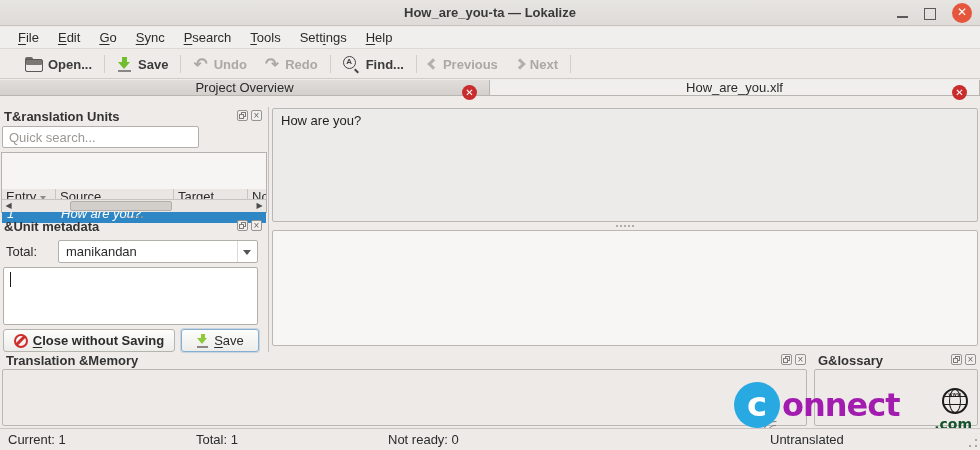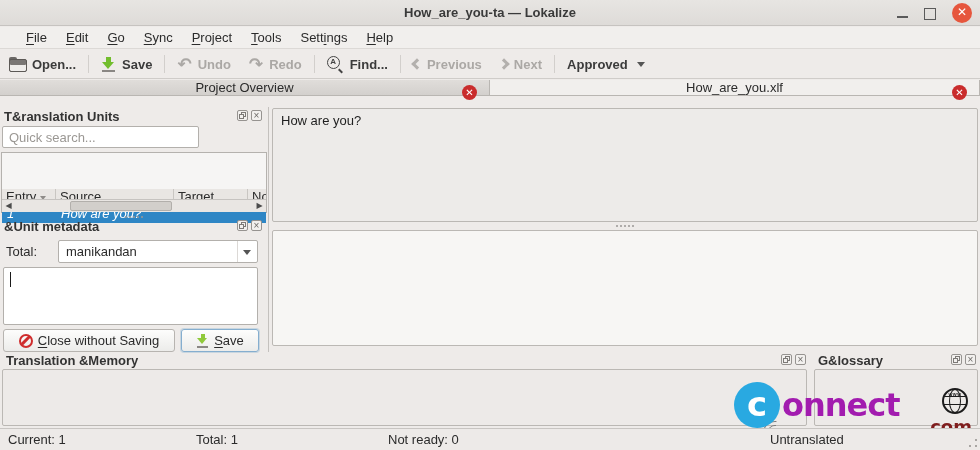--- a/index.html
+++ b/index.html
@@ -12,26 +12,26 @@
   .titlebar .title { text-align:center; line-height:26px; font-weight:bold; color:#3a3a3a; }
   .win-btn { position:absolute; top:0; height:26px; }
   .btn-min { right:66px; width:22px; }
   .btn-min::after { content:""; position:absolute; left:5px; top:16px; width:11px; height:2px; background:#5a5a5a; }
   .btn-max { right:40px; width:22px; }
   .btn-max::after { content:""; position:absolute; left:6px; top:8px; width:10px; height:10px; border:1.5px solid #5a5a5a; }
   .btn-close { right:8px; width:20px; }
   .btn-close .circle { position:absolute; top:3px; left:0; width:20px; height:20px; border-radius:50%; background:#e6563d; color:#fff; font-size:12px; line-height:19px; text-align:center; font-weight:bold; }
 
   
-  .menubar { position:absolute; top:27px; left:0; right:0; height:22px; background:#f1efed; border-bottom:1px solid #dcd9d6; display:flex; align-items:center; padding-left:26px; gap:19px; }
+  .menubar { position:absolute; top:27px; left:0; right:0; height:22px; background:#f1efed; border-bottom:1px solid #dcd9d6; display:flex; align-items:center; padding-left:18px; gap:19px; }
   .menu-item { cursor:default; white-space:nowrap; }
   .mn { text-decoration:underline; text-underline-offset:2px; }
 
   
-  .toolbar { position:absolute; top:50px; left:0; right:0; height:29px; background:#eeebe9; border-bottom:1px solid #cfccc9; display:flex; align-items:center; padding-left:0; }
+  .toolbar { position:absolute; top:50px; left:0; right:0; height:29px; background:#eeebe9; border-bottom:1px solid #cfccc9; display:flex; align-items:center; padding-left:16px; }
   .tbtn { display:flex; align-items:center; gap:6px; padding:0 9px; height:26px; font-weight:bold; color:#3b3b3b; white-space:nowrap; }
   .tbtn.disabled { color:#aba8a5; }
   .tsep { width:1px; height:18px; background:#d2cfcc; margin:0 3px; }
   
   .icon-folder { position:relative; width:17px; height:14px; }
   .icon-folder::before { content:""; position:absolute; left:0; top:0; width:8px; height:4px; background:#6b6866; border-radius:2px 2px 0 0; }
   .icon-folder::after { content:""; position:absolute; left:0; top:2px; width:16px; height:11px; background:#7a7775; border:1px solid #5c5956; border-radius:2px; box-shadow:inset 0 -6px 0 #efedeb; }
   
   .icon-save { position:relative; width:15px; height:15px; }
   .icon-save .stem { position:absolute; left:5px; top:0; width:5px; height:6px; background:#72bd2d; }
@@ -87,21 +87,21 @@
 
   .from-label { position:absolute; left:6px; top:137px; }
   .from-combo { position:absolute; left:58px; top:133px; width:200px; height:23px; background:#fff; border:1px solid #b3b0ac; border-radius:2px; line-height:21px; padding-left:7px; }
   .from-combo .cb-btn { position:absolute; right:0; top:0; width:20px; height:21px; border-left:1px solid #dcd9d6; }
   .from-combo .cb-arrow { position:absolute; right:6px; top:9px; width:0; height:0; border-left:4px solid transparent; border-right:4px solid transparent; border-top:5px solid #555; }
 
   .meta-edit { position:absolute; left:3px; top:160px; width:255px; height:58px; background:#fff; border:1px solid #b3b0ac; border-radius:2px; }
   .caret { position:absolute; left:6px; top:4px; width:1px; height:15px; background:#1a1a1a; }
 
   .btn { position:absolute; top:222px; height:23px; background:linear-gradient(#fdfdfc,#ececea); border:1px solid #b7b4b0; border-radius:3px; display:flex; align-items:center; justify-content:center; gap:5px; }
-  .btn-closews { left:3px; width:172px; }
+  .btn-closews { left:3px; width:172px;font-weight:bold; }
   .btn-save { left:181px; width:78px; border:1px solid #85aecf; box-shadow:0 0 0 1px rgba(133,174,207,.35); }
   .icon-noentry { position:relative; width:14px; height:14px; border:2.5px solid #cf2d2d; border-radius:50%; }
   .icon-noentry::after { content:""; position:absolute; left:-1px; top:3.5px; width:11px; height:2.5px; background:#cf2d2d; transform:rotate(-45deg); }
   .icon-save-sm { position:relative; width:13px; height:14px; }
   .icon-save-sm .stem { position:absolute; left:4.5px; top:0; width:4px; height:5px; background:#8fc93a; }
   .icon-save-sm .head { position:absolute; left:1px; top:4px; width:0; height:0; border-left:5.5px solid transparent; border-right:5.5px solid transparent; border-top:6px solid #8fc93a; }
   .icon-save-sm .base { position:absolute; left:1px; bottom:0; width:11px; height:1.5px; background:#8a8784; }
 
   
   .editor { position:absolute; left:270px; top:0; right:0; height:245px; }
@@ -123,21 +123,21 @@
 
   
   .watermark { position:absolute; right:0; top:374px; width:254px; height:66px; pointer-events:none; }
   .wm-circle { position:absolute; left:8px; top:8px; width:46px; height:46px; border-radius:50%; background:#29a9e1; color:#fff; font-weight:bold; font-size:34px; text-align:center; line-height:44px; font-family:"DejaVu Sans",sans-serif; }
   .wm-name { position:absolute; left:56px; top:12px; font-size:32px; font-weight:bold; color:#a21caf; letter-spacing:-1px; font-family:"DejaVu Sans",sans-serif; }
   .wm-globe { position:absolute; right:12px; top:14px; width:26px; height:26px; border:2px solid #1c1c1c; border-radius:50%; }
   .wm-globe .meridian { position:absolute; left:5px; top:-1px; width:12px; height:24px; border:1.3px solid #1c1c1c; border-radius:50%; }
   .wm-globe .par1 { position:absolute; left:0; top:6px; width:22px; border-top:1.3px solid #1c1c1c; }
   .wm-globe .par2 { position:absolute; left:0; top:14px; width:22px; border-top:1.3px solid #1c1c1c; }
   .wm-globe .www { position:absolute; left:0; right:0; top:1px; text-align:center; font-size:5px; font-weight:bold; color:#1c1c1c; letter-spacing:0.5px; }
-  .wm-com { position:absolute; right:8px; top:42px; font-size:18px; font-weight:bold; color:#7f1d1d; font-family:"DejaVu Sans",sans-serif; }
+  .wm-com { position:absolute; right:8px; top:42px; font-size:14px; font-weight:bold; color:#14532d; font-family:"DejaVu Sans",sans-serif; }
   .wm-arcs { position:absolute; left:34px; top:44px; width:30px; height:30px; }
   .wm-arcs span { position:absolute; border:1.6px solid #7b7b7b; border-radius:50%; border-right-color:transparent; border-bottom-color:transparent; border-left-color:transparent; transform:rotate(-38deg); }
   .arc1 { left:11px; top:11px; width:8px; height:8px; }
   .arc2 { left:7px; top:7px; width:16px; height:16px; }
   .arc3 { left:3px; top:3px; width:24px; height:24px; }
 </style>
 </head>
 <body>
 
 <div class="app">
@@ -149,21 +149,21 @@
     <div class="win-btn btn-close">
         <div class="circle">✕</div>
       </div>
   </div>
 
   <div class="menubar">
     <span class="menu-item"><span></span><span class="mn">F</span><span>ile</span></span>
     <span class="menu-item"><span></span><span class="mn">E</span><span>dit</span></span>
     <span class="menu-item"><span></span><span class="mn">G</span><span>o</span></span>
     <span class="menu-item"><span></span><span class="mn">S</span><span>ync</span></span>
-    <span class="menu-item"><span></span><span class="mn">P</span><span>roject</span></span>
+    <span class="menu-item"><span></span><span class="mn">P</span><span>search</span></span>
     <span class="menu-item"><span></span><span class="mn">T</span><span>ools</span></span>
     <span class="menu-item"><span>Sett</span><span class="mn">i</span><span>ngs</span></span>
     <span class="menu-item"><span></span><span class="mn">H</span><span>elp</span></span>
   </div>
 
   <div class="toolbar">
     <div class="tbtn">
       <span class="icon-folder"></span>
       <span>Open...</span>
     </div>
@@ -196,24 +196,20 @@
     <div class="tsep"></div>
     <div class="tbtn disabled">
       <span class="chev chev-left"></span>
       <span>Previous</span>
     </div>
     <div class="tbtn disabled">
       <span class="chev chev-right"></span>
       <span>Next</span>
     </div>
     <div class="tsep"></div>
-    <div class="tbtn">
-      <span>Approved</span>
-      <span class="caret-down"></span>
-    </div>
   </div>
 
   <div class="tabbar">
     <div class="tab tab-inactive">
       <span>Project Overview</span>
       <span class="tab-close">✕</span>
     </div>
     <div class="tab tab-active">
       <span>How_are_you.xlf</span>
       <span class="tab-close">✕</span>

